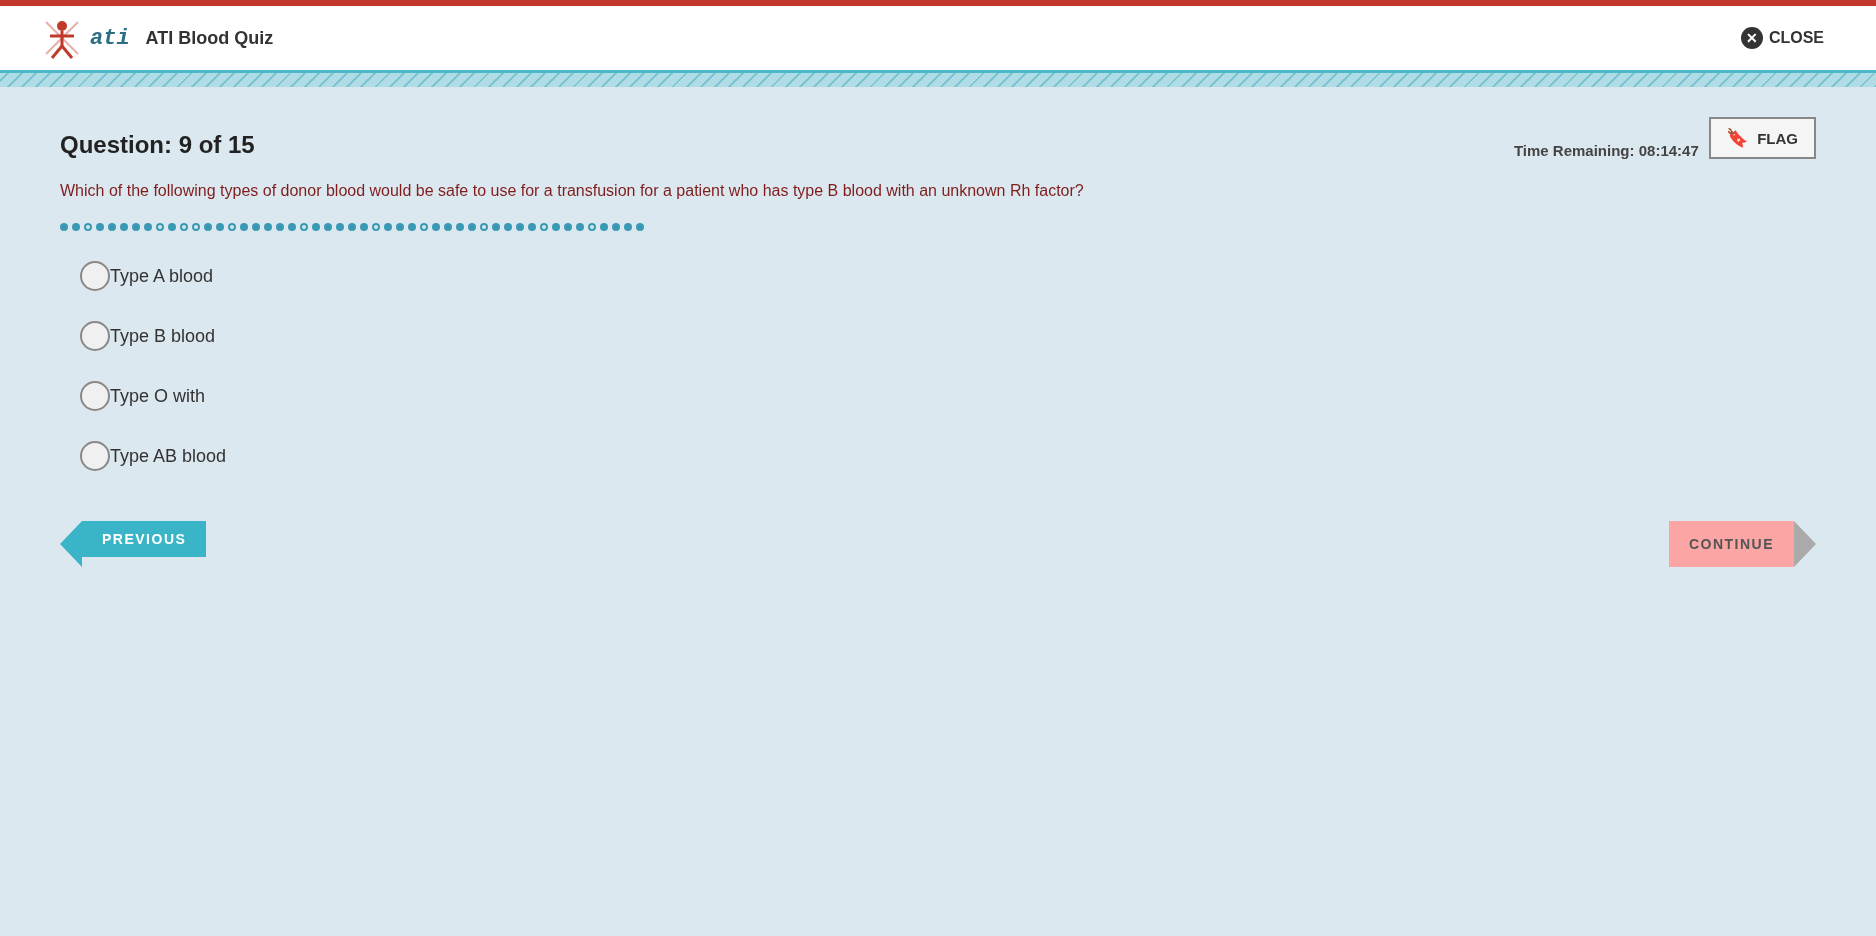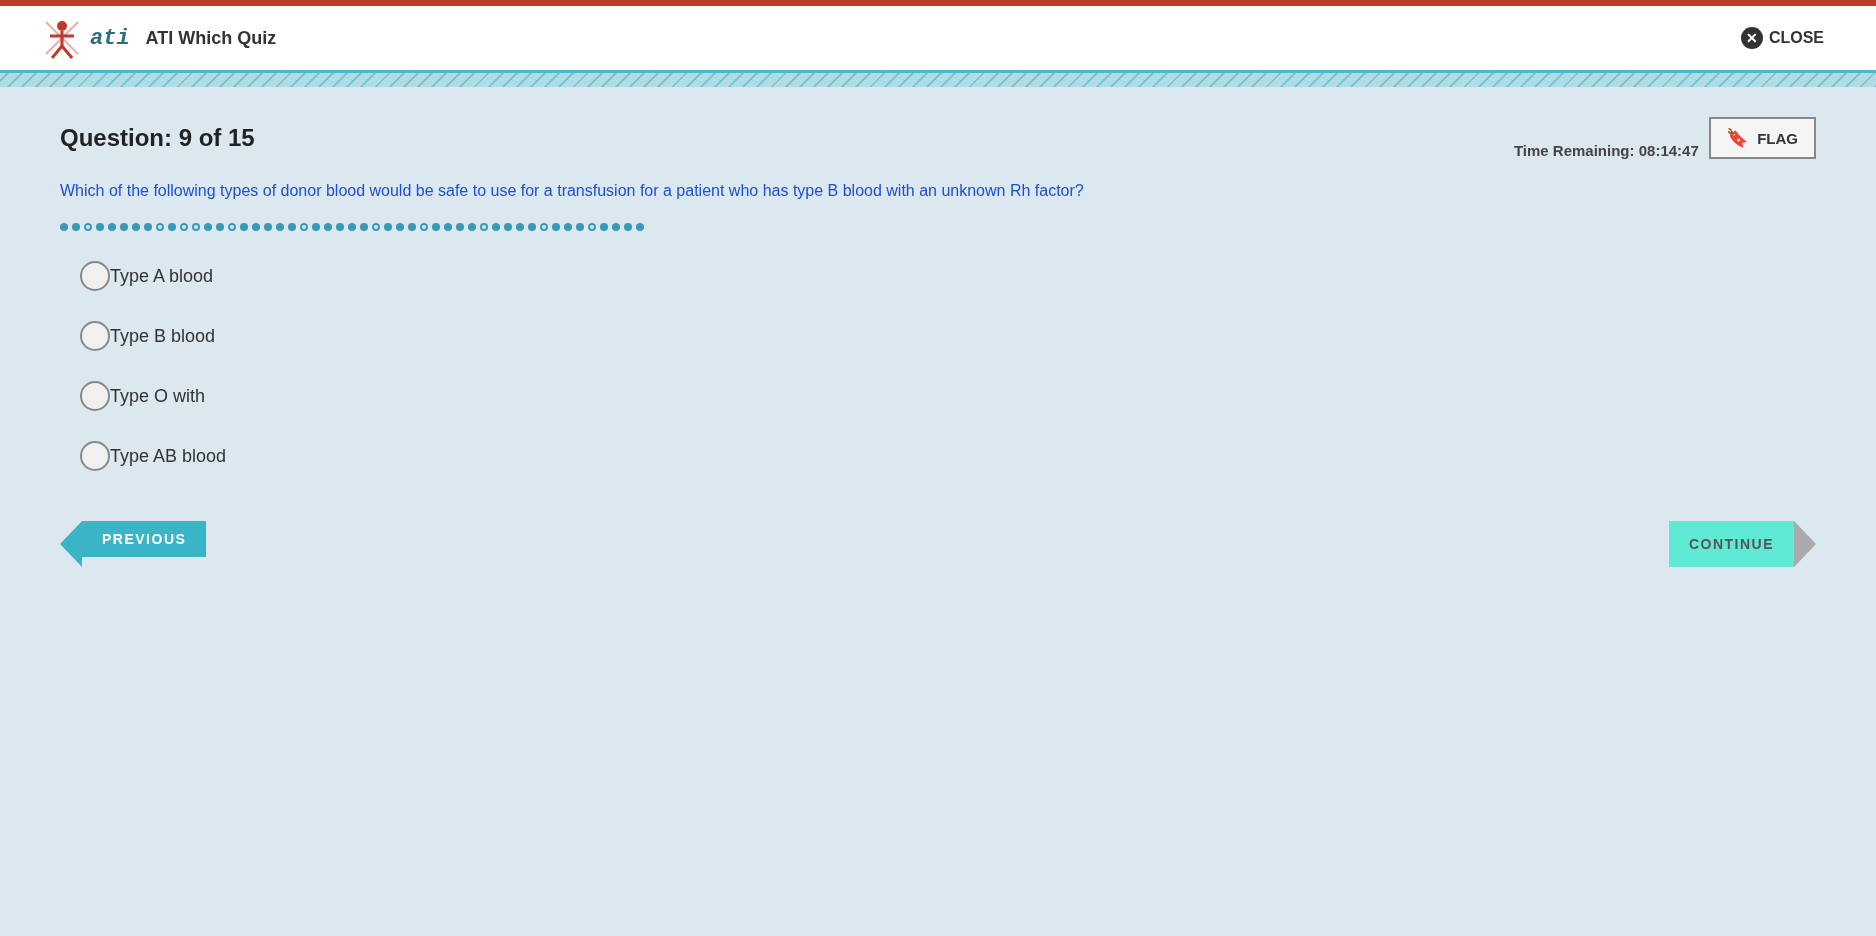--- a/index.html
+++ b/index.html
@@ -99,21 +99,21 @@
 
     
     .main-content {
       padding: 30px 60px;
       position: relative;
     }
 
     .question-header-row {
       display: flex;
       justify-content: space-between;
-      align-items: center;
+      align-items: flex-end;
       margin-bottom: 20px;
     }
 
     .question-number {
       font-size: 24px;
       font-weight: bold;
       color: #222;
     }
 
     .right-panel {
@@ -145,21 +145,21 @@
     }
 
     .flag-icon {
       font-size: 18px;
       color: #333;
     }
 
     
     .question-text {
       font-size: 16px;
-      color: #1d4ed8;
+      color: #7f1d1d;
       max-width: 1100px;
       line-height: 1.5;
       margin-bottom: 20px;
       font-weight: 500;
     }
 
     
     .dot-divider {
       display: flex;
       gap: 4px;
@@ -258,21 +258,21 @@
 
     .arrow-right {
       width: 0;
       height: 0;
       border-top: 23px solid transparent;
       border-bottom: 23px solid transparent;
       border-left: 22px solid #aaaaaa;
     }
 
     .continue-text-btn {
-      background: #5eead4;
+      background: #fca5a5;
       color: #555;
       border: none;
       padding: 10px 20px;
       font-size: 14px;
       font-weight: bold;
       cursor: pointer;
       letter-spacing: 1.5px;
     }
   </style>
 </head>
@@ -290,21 +290,21 @@
         <line x1="22" y1="15" x2="22" y2="30" stroke="#c0392b" stroke-width="3"></line>
         <line x1="10" y1="20" x2="34" y2="20" stroke="#c0392b" stroke-width="3"></line>
         <line x1="22" y1="30" x2="12" y2="42" stroke="#c0392b" stroke-width="3"></line>
         <line x1="22" y1="30" x2="32" y2="42" stroke="#c0392b" stroke-width="3"></line>
 
         <line x1="6" y1="6" x2="38" y2="38" stroke="#c0392b" stroke-width="2" opacity="0.4"></line>
         <line x1="38" y1="6" x2="6" y2="38" stroke="#c0392b" stroke-width="2" opacity="0.4"></line>
       </svg>
       <span class="ati-logo-text">ati</span>
     </div>
-    <span class="quiz-title">ATI Which Quiz</span>
+    <span class="quiz-title">ATI Blood Quiz</span>
   </div>
   <button class="close-btn">
     <span class="close-icon-circle">✕</span>
     <span>CLOSE</span>
   </button>
 </div>
 
 <div class="diagonal-border"></div>
 
 <div class="main-content">

